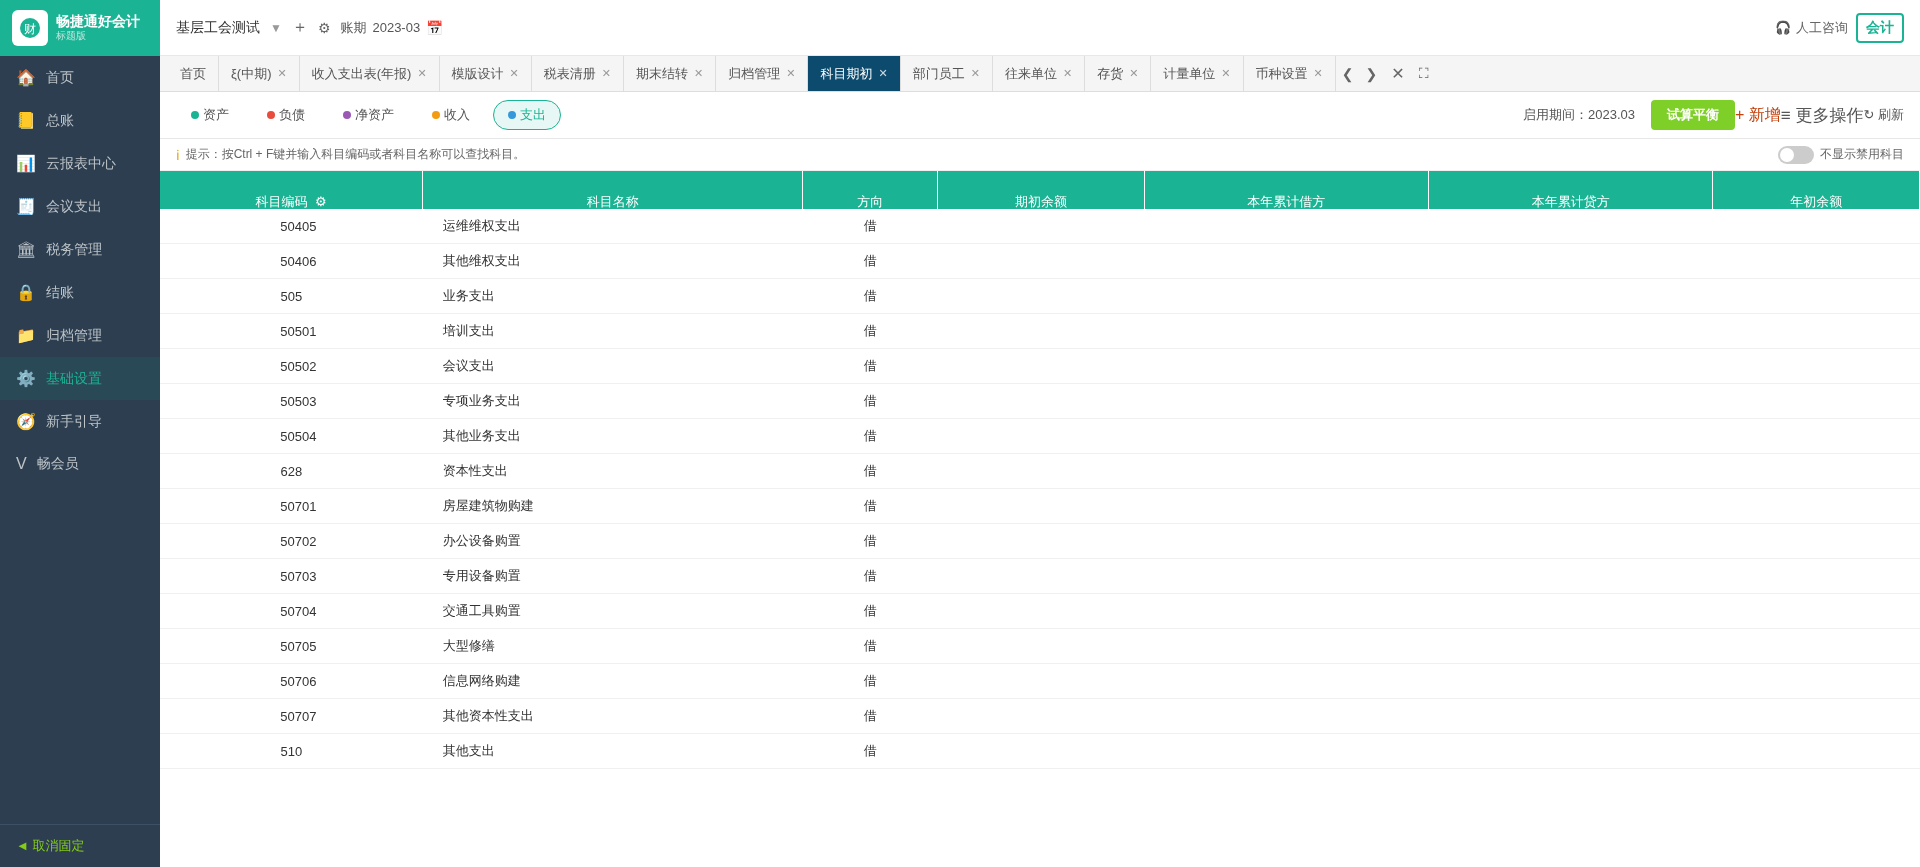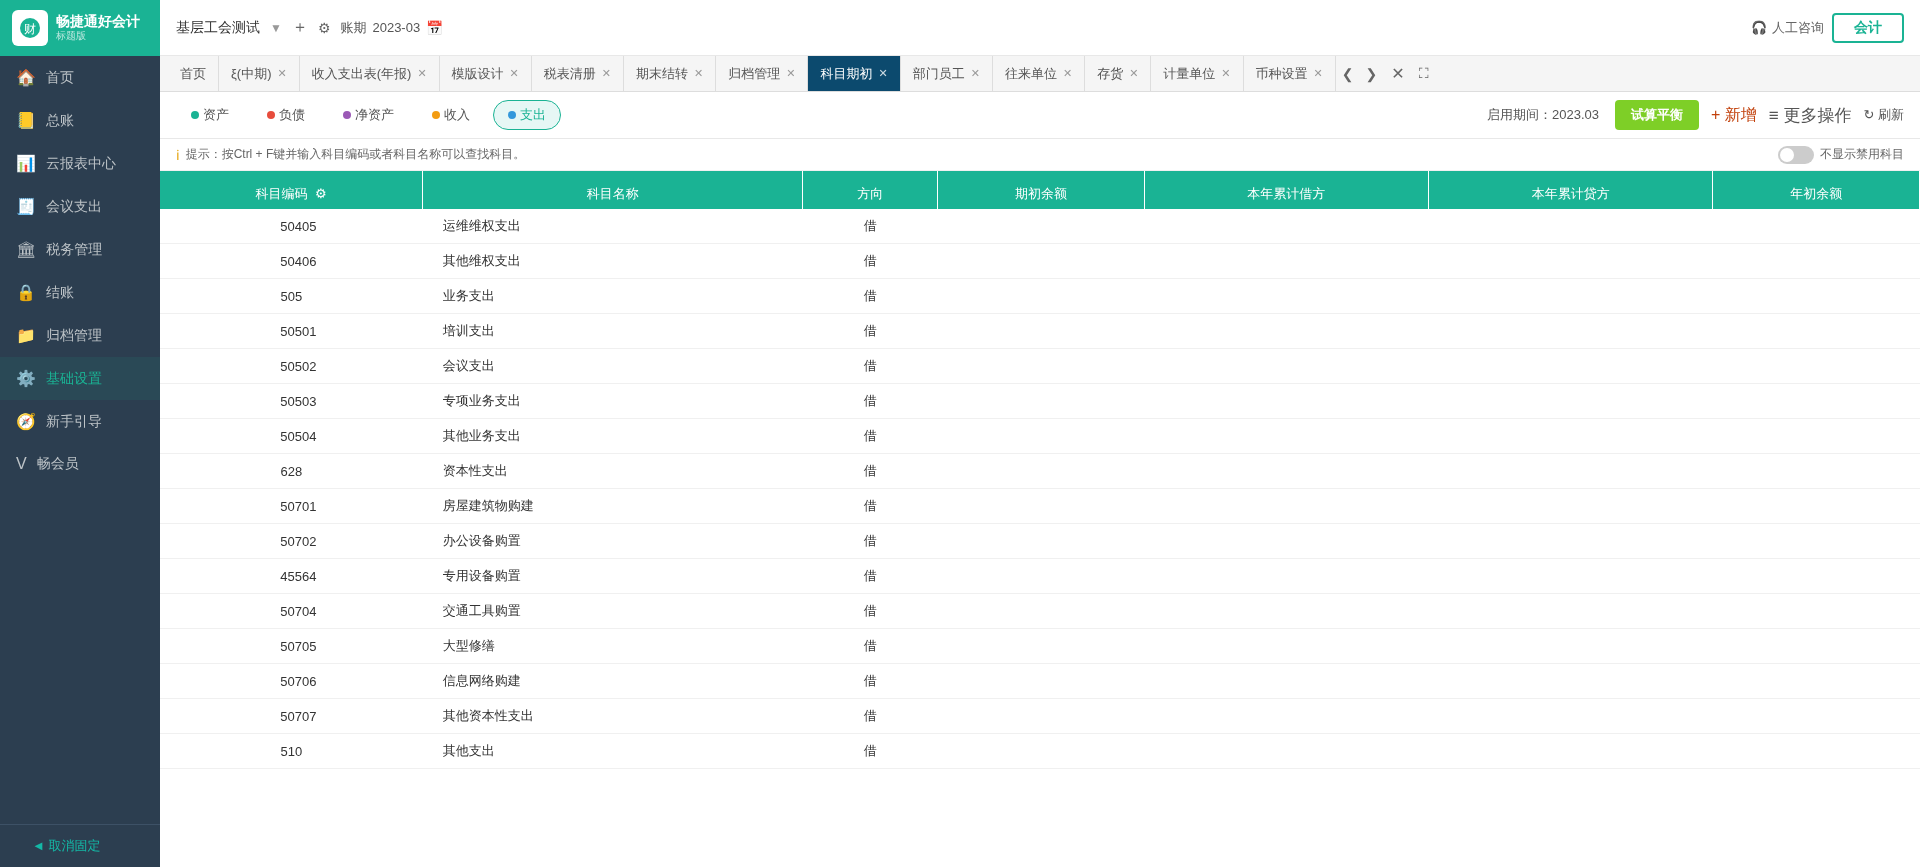--- a/index.html
+++ b/index.html
@@ -9,31 +9,31 @@
     .sidebar { width: 160px; min-width: 160px; background: #2c3e50; color: #ccc; display: flex; flex-direction: column; height: 867px; }
     .sidebar-logo { background: #1ab394; display: flex; align-items: center; padding: 8px 12px; height: 56px; }
     .sidebar-logo-icon { width: 36px; height: 36px; background: white; border-radius: 6px; display: flex; align-items: center; justify-content: center; margin-right: 8px; }
     .sidebar-logo-icon svg { width: 24px; height: 24px; }
     .sidebar-logo-text { color: white; font-size: 14px; font-weight: bold; line-height: 1.2; }
     .sidebar-logo-sub { font-size: 10px; color: rgba(255,255,255,0.7); }
     .sidebar-menu { flex: 1; overflow-y: auto; }
     .sidebar-item { display: flex; align-items: center; padding: 12px 16px; cursor: pointer; color: #bdc3c7; font-size: 14px; transition: background 0.2s; }
     .sidebar-item.active { color: #1ab394; background: rgba(26, 179, 148, 0.1); }
     .sidebar-item-icon { margin-right: 10px; font-size: 16px; }
-    .sidebar-footer { padding: 12px 32px; color: #14b8a6; font-size: 13px; cursor: pointer; border-top: 1px solid #3d5166; display: flex; align-items: center; gap: 6px; }
+    .sidebar-footer { padding: 12px 16px; color: #84cc16; font-size: 13px; cursor: pointer; border-top: 1px solid #3d5166; display: flex; align-items: center; gap: 6px; }
 
     
     .main { flex: 1; display: flex; flex-direction: column; height: 867px; overflow: hidden; }
 
     
     .top-header { background: white; height: 56px; display: flex; align-items: center; padding: 0 16px; border-bottom: 1px solid #e8e8e8; gap: 10px; }
     .company-name { font-size: 14px; color: #333; font-weight: 500; }
     .header-actions { display: flex; align-items: center; gap: 8px; margin-left: auto; }
     .btn-help { display: flex; align-items: center; gap: 4px; color: #666; font-size: 13px; cursor: pointer; }
-    .btn-account { background: transparent; border: 2px solid #1ab394; color: #1ab394; padding: 4px 20px; border-radius: 4px; cursor: pointer; font-size: 14px; font-weight: bold; }
+    .btn-account { background: transparent; border: 2px solid #1ab394; color: #1ab394; padding: 4px 8px; border-radius: 4px; cursor: pointer; font-size: 14px; font-weight: bold; }
     .header-chevron { color: #999; font-size: 12px; cursor: pointer; }
     .period-tag { display: flex; align-items: center; gap: 6px; font-size: 13px; color: #555; }
     .period-icon { color: #1ab394; font-size: 14px; }
     .icon-add { color: #666; font-size: 16px; cursor: pointer; }
     .icon-gear { color: #666; font-size: 14px; cursor: pointer; }
 
     
     .tab-bar { background: #f5f5f5; border-bottom: 1px solid #ddd; display: flex; align-items: center; padding: 0 8px; height: 36px; overflow-x: auto; white-space: nowrap; }
     .tab-bar::-webkit-scrollbar { height: 0; }
     .tab { display: inline-flex; align-items: center; padding: 0 12px; height: 36px; font-size: 13px; color: #555; cursor: pointer; border-right: 1px solid #ddd; gap: 6px; position: relative; }
@@ -55,35 +55,35 @@
     .dot-asset { background: #1ab394; }
     .dot-liability { background: #e74c3c; }
     .dot-equity { background: #9b59b6; }
     .dot-income { background: #f39c12; }
     .dot-expense { background: #3498db; }
     .period-display { margin-left: auto; color: #555; font-size: 13px; }
     .btn-balance { background: #7ecf27; color: white; border: none; padding: 6px 16px; border-radius: 4px; cursor: pointer; font-size: 13px; font-weight: bold; margin-left: auto; }
     .btn-add { background: transparent; border: none; color: #c2410c; cursor: pointer; font-size: 16px; display: flex; align-items: center; gap: 4px; }
     .btn-more { background: transparent; border: none; color: #555; cursor: pointer; font-size: 17px; display: flex; align-items: center; gap: 4px; text-align: right; }
     .btn-refresh { background: transparent; border: none; color: #555; cursor: pointer; font-size: 13px; display: flex; align-items: center; gap: 4px; }
-    .action-buttons { display: flex; align-items: center; gap: 12px; margin-left: 8px; }
+    .action-buttons { display: flex; align-items: center; margin-left: 8px; }
 
     
     .tip-bar { background: white; padding: 6px 16px; display: flex; align-items: center; gap: 6px; font-size: 12px; color: #666; border-bottom: 1px solid #f0f0f0; justify-content: space-between; }
     .tip-text { display: flex; align-items: center; gap: 6px; }
     .tip-icon { color: #e6a817; font-size: 14px; }
     .toggle-switch { display: flex; align-items: center; gap: 6px; font-size: 12px; color: #666; }
     .switch { width: 36px; height: 18px; background: #ccc; border-radius: 9px; position: relative; cursor: pointer; }
     .switch-knob { width: 14px; height: 14px; background: white; border-radius: 50%; position: absolute; top: 2px; left: 2px; transition: left 0.2s; }
 
     
     .table-container { flex: 1; overflow-y: auto; background: white; margin: 0; }
     .data-table { width: 100%; border-collapse: collapse; }
     .data-table thead tr { background: #1ab394; color: white; }
-    .data-table thead th { padding: 10px 8px; text-align: center; font-size: 13px; font-weight: normal; border-right: 1px solid rgba(255,255,255,0.2); position: sticky; top: 4px; z-index: 10; }
+    .data-table thead th { padding: 10px 8px; text-align: center; font-size: 13px; font-weight: normal; border-right: 1px solid rgba(255,255,255,0.2); position: sticky; top: 12px; z-index: 10; }
     .data-table tbody tr { border-bottom: 1px solid #f0f0f0; }
     .data-table tbody td { padding: 8px 16px; font-size: 13px; color: #333; text-align: center; }
     .data-table tbody td:first-child { text-align: center; margin-top: 25px; }
     .data-table tbody td:nth-child(2) { text-align: left; padding-left: 20px; }
     .row-child td:first-child { padding-left: 30px; }
     .row-parent td { font-weight: normal; }
 
     
     .table-container::-webkit-scrollbar { width: 6px; }
     .table-container::-webkit-scrollbar-thumb { background: #ccc; border-radius: 3px; }
@@ -378,21 +378,21 @@
             <tr class="row-child">
     <td>50702</td>
     <td>办公设备购置</td>
     <td>借</td>
     <td></td>
     <td></td>
     <td></td>
     <td></td>
   </tr>
             <tr class="row-child">
-    <td>45564</td>
+    <td>50703</td>
     <td>专用设备购置</td>
     <td>借</td>
     <td></td>
     <td></td>
     <td></td>
     <td></td>
   </tr>
             <tr class="row-child">
     <td>50704</td>
     <td>交通工具购置</td>

